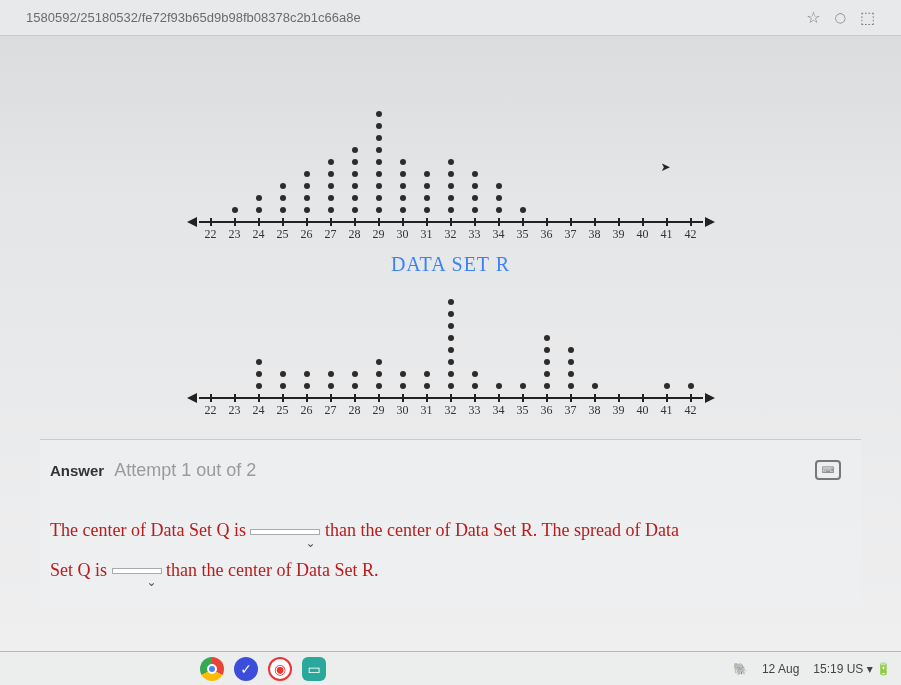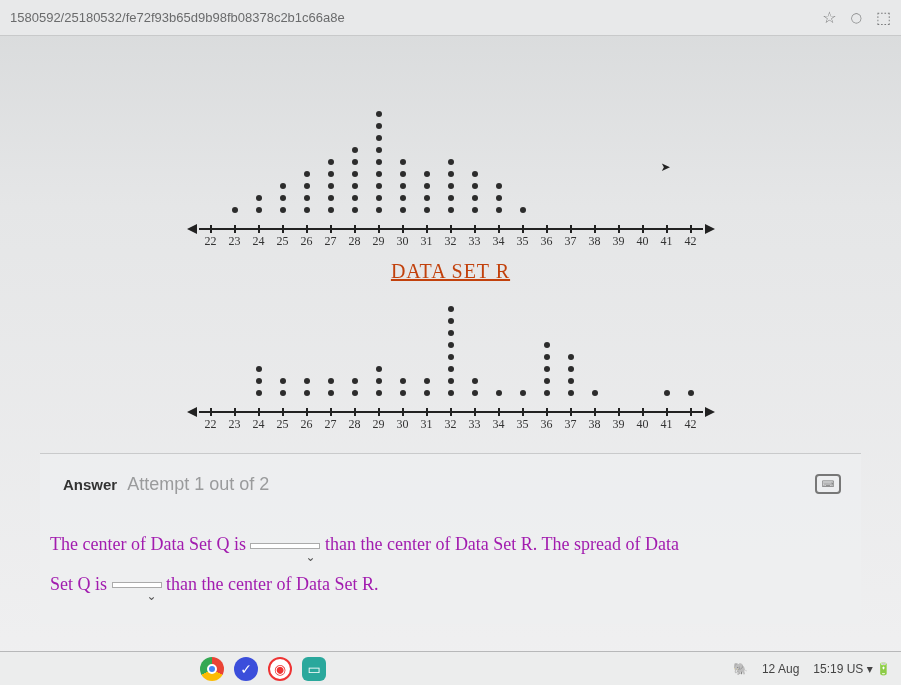--- a/index.html
+++ b/index.html
@@ -10,44 +10,43 @@
       height: 685px;
       overflow: hidden;
       position: relative;
     }
     .addr-bar {
       height: 36px;
       background: #e8e9ea;
       border-bottom: 1px solid #c8c9ca;
       display: flex;
       align-items: center;
-      padding: 0 10px;
+      padding: 0 26px;
       font-size: 13px;
       color: #6a6b6c;
     }
     .url { flex: 1; overflow: hidden; white-space: nowrap; }
     .addr-icons { display: flex; gap: 14px; align-items: center; }
     .addr-icons span { color: #7a7b7c; font-size: 16px; }
 
     .content {
       padding: 20px 40px 0 40px;
     }
 
     .chart-zone {
       width: 520px;
       margin: 30px auto 20px auto;
       text-align: center;
     }
     .chart-title {
       font-family: Georgia, 'Times New Roman', serif;
       font-size: 20px;
       letter-spacing: 1px;
-      color: #c2410c;
+      color: #3b82f6;
       margin: 10px 0 6px 0;
-      text-decoration: underline;
     }
     .dotplot {
       display: flex;
       align-items: flex-end;
       justify-content: center;
       position: relative;
       height: 130px;
     }
     .dp-col {
       width: 24px;
@@ -59,21 +58,21 @@
       width: 6px;
       height: 6px;
       border-radius: 50%;
       background: #2c2c2c;
       margin: 3px 0;
     }
     .axis {
       display: flex;
       justify-content: center;
       position: relative;
-      margin-top: 12px;
+      margin-top: 5px;
     }
     .axis-line {
       position: relative;
       height: 2px;
       background: #222;
       display: flex;
     }
     .axis-line::before {
       content:"";position:absolute;left:-12px;top:-4px;
       border-top:5px solid transparent;border-bottom:5px solid transparent;
@@ -98,31 +97,31 @@
       margin-top: 40px;
       padding: 20px 10px;
       border-top: 1px solid #c9cacb;
       background: rgba(238,239,240,0.8);
       position: relative;
     }
     .answer-header {
       font-size: 15px; color:#333;
       display:flex;align-items:baseline;gap:10px;
     }
-    .answer-header b { font-weight: bold; margin-left: 13px; }
+    .answer-header b { font-weight: bold; }
     .attempt { color:#9a9b9c; font-size:18px; }
     .keypad-icon {
       position:absolute; right:20px; top:20px;
       width:26px;height:20px;border:2px solid #777;border-radius:4px;
       display:flex;align-items:center;justify-content:center;font-size:9px;color:#777;
     }
     .sentence {
       margin-top: 30px;
       font-family: Georgia, 'Times New Roman', serif;
-      font-size: 18px; color:#a21caf; line-height: 2.2;
+      font-size: 18px; color:#b91c1c; line-height: 2.2;
     }
     .blank-select {
       display:inline-block;
       border:1px solid #aaa;
       background:#fff;
       padding:2px 20px 2px 8px;
       font-size:14px;
       position:relative;
       min-width:70px;
       vertical-align: middle;

